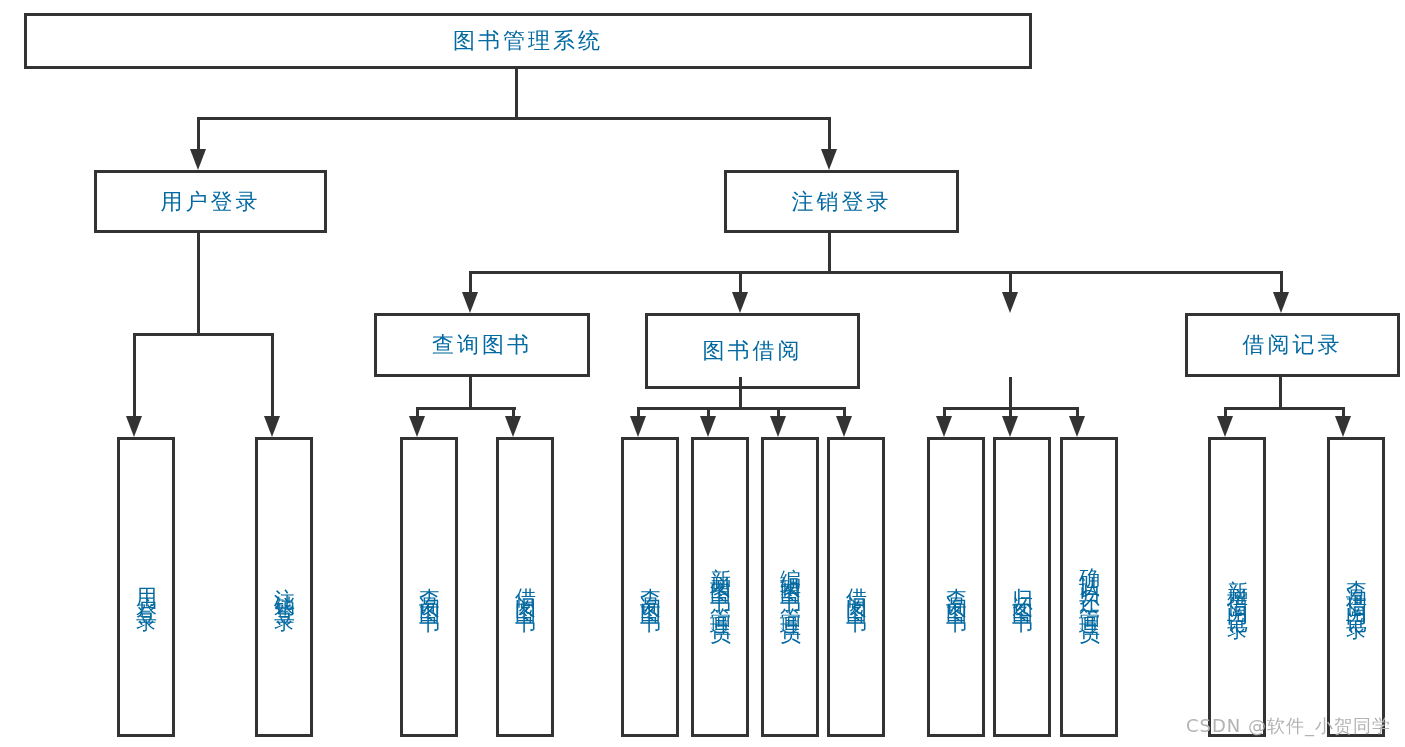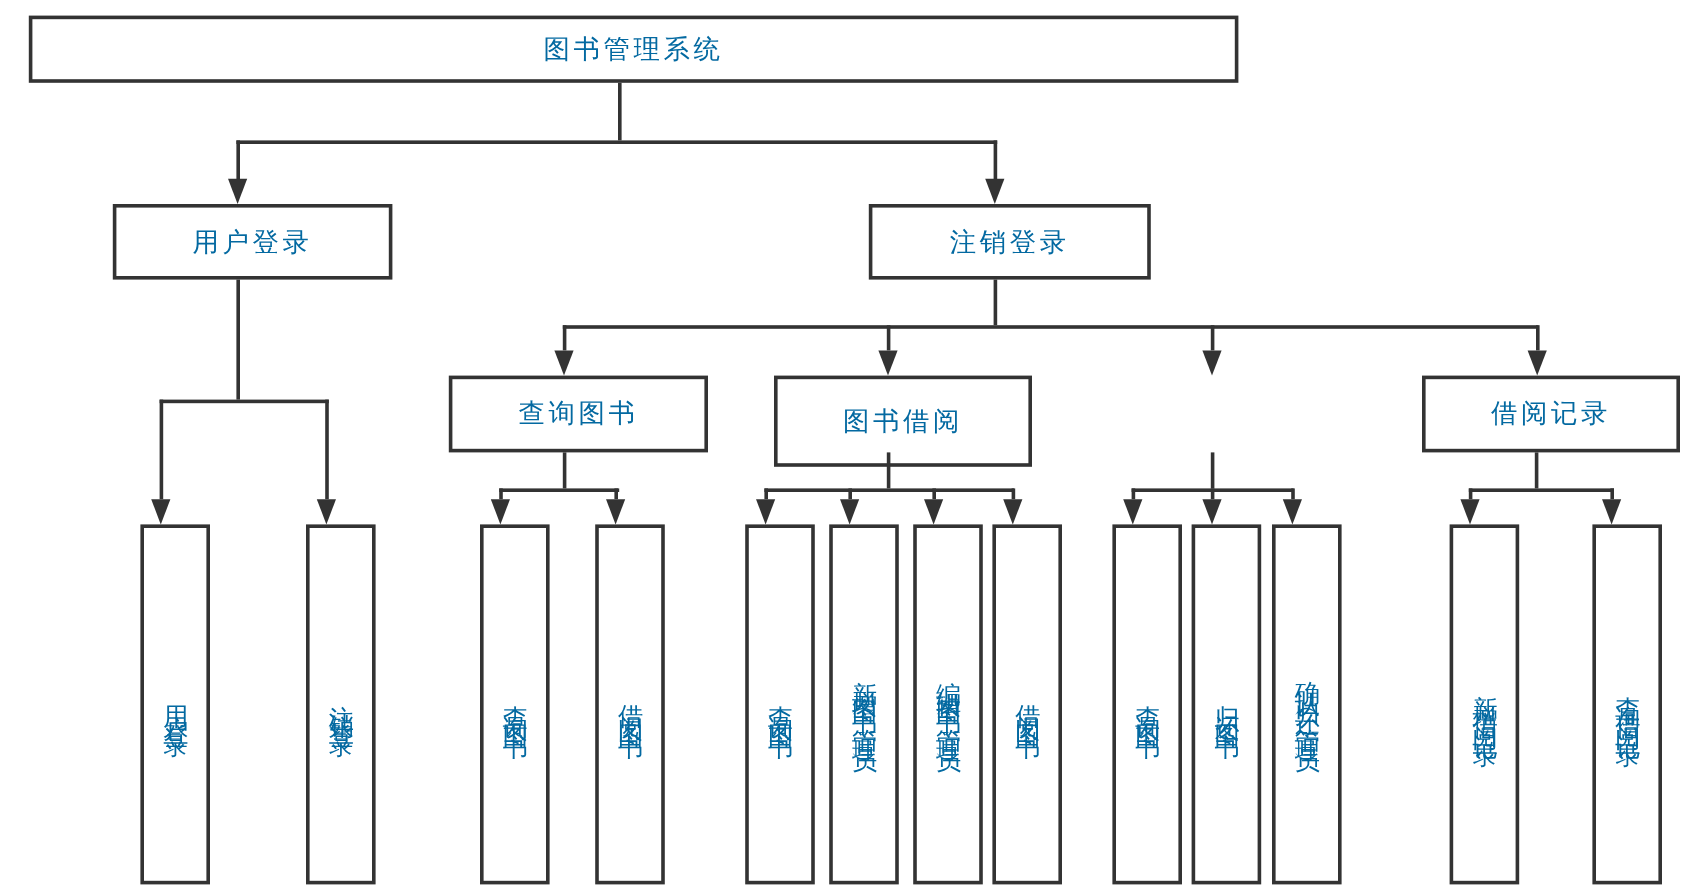--- a/index.html
+++ b/index.html
@@ -163,14 +163,15 @@
 
   <div>
     <div class="vline" style="left:1279px;top:377px;height:30px;"></div>
     <div class="hline" style="left:1224px;top:407px;width:121px;"></div>
     <div class="vline" style="left:1224px;top:407px;height:9px;"></div>
     <div class="vline" style="left:1342px;top:407px;height:9px;"></div>
     <div class="arrow" style="left:1217px;top:416px;"></div>
     <div class="arrow" style="left:1335px;top:416px;"></div>
   </div>
 
+  <div class="watermark">CSDN @软件_小贺同学</div>
 
 </div>
 
 </body></html>

